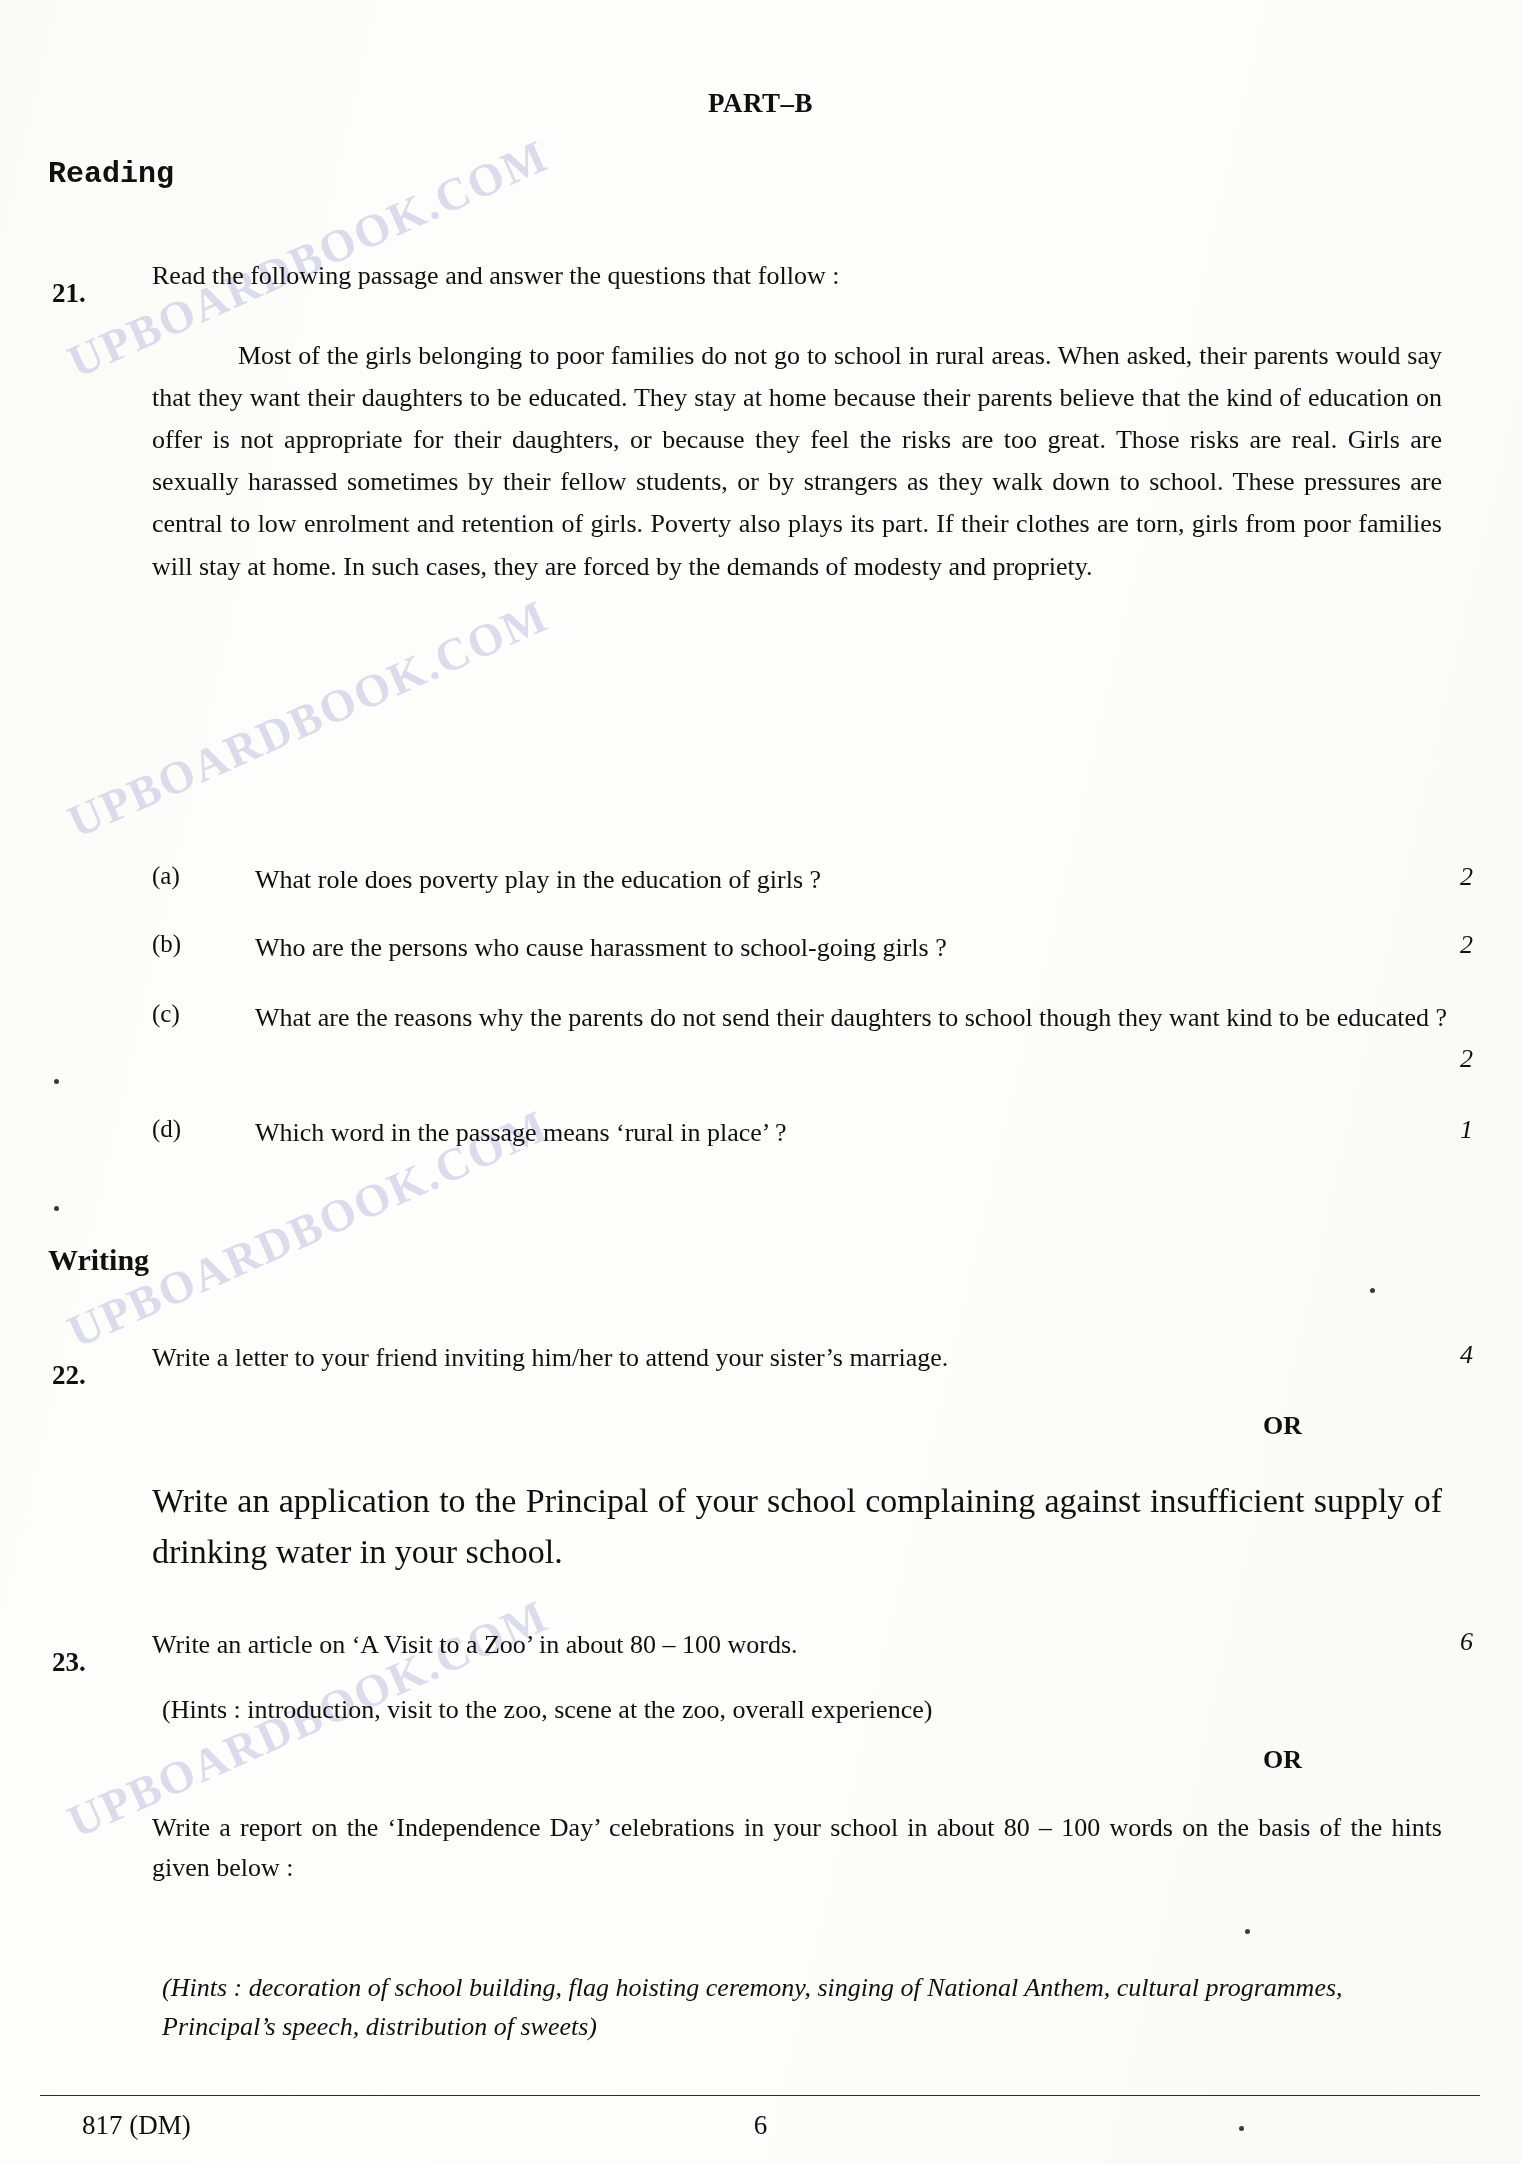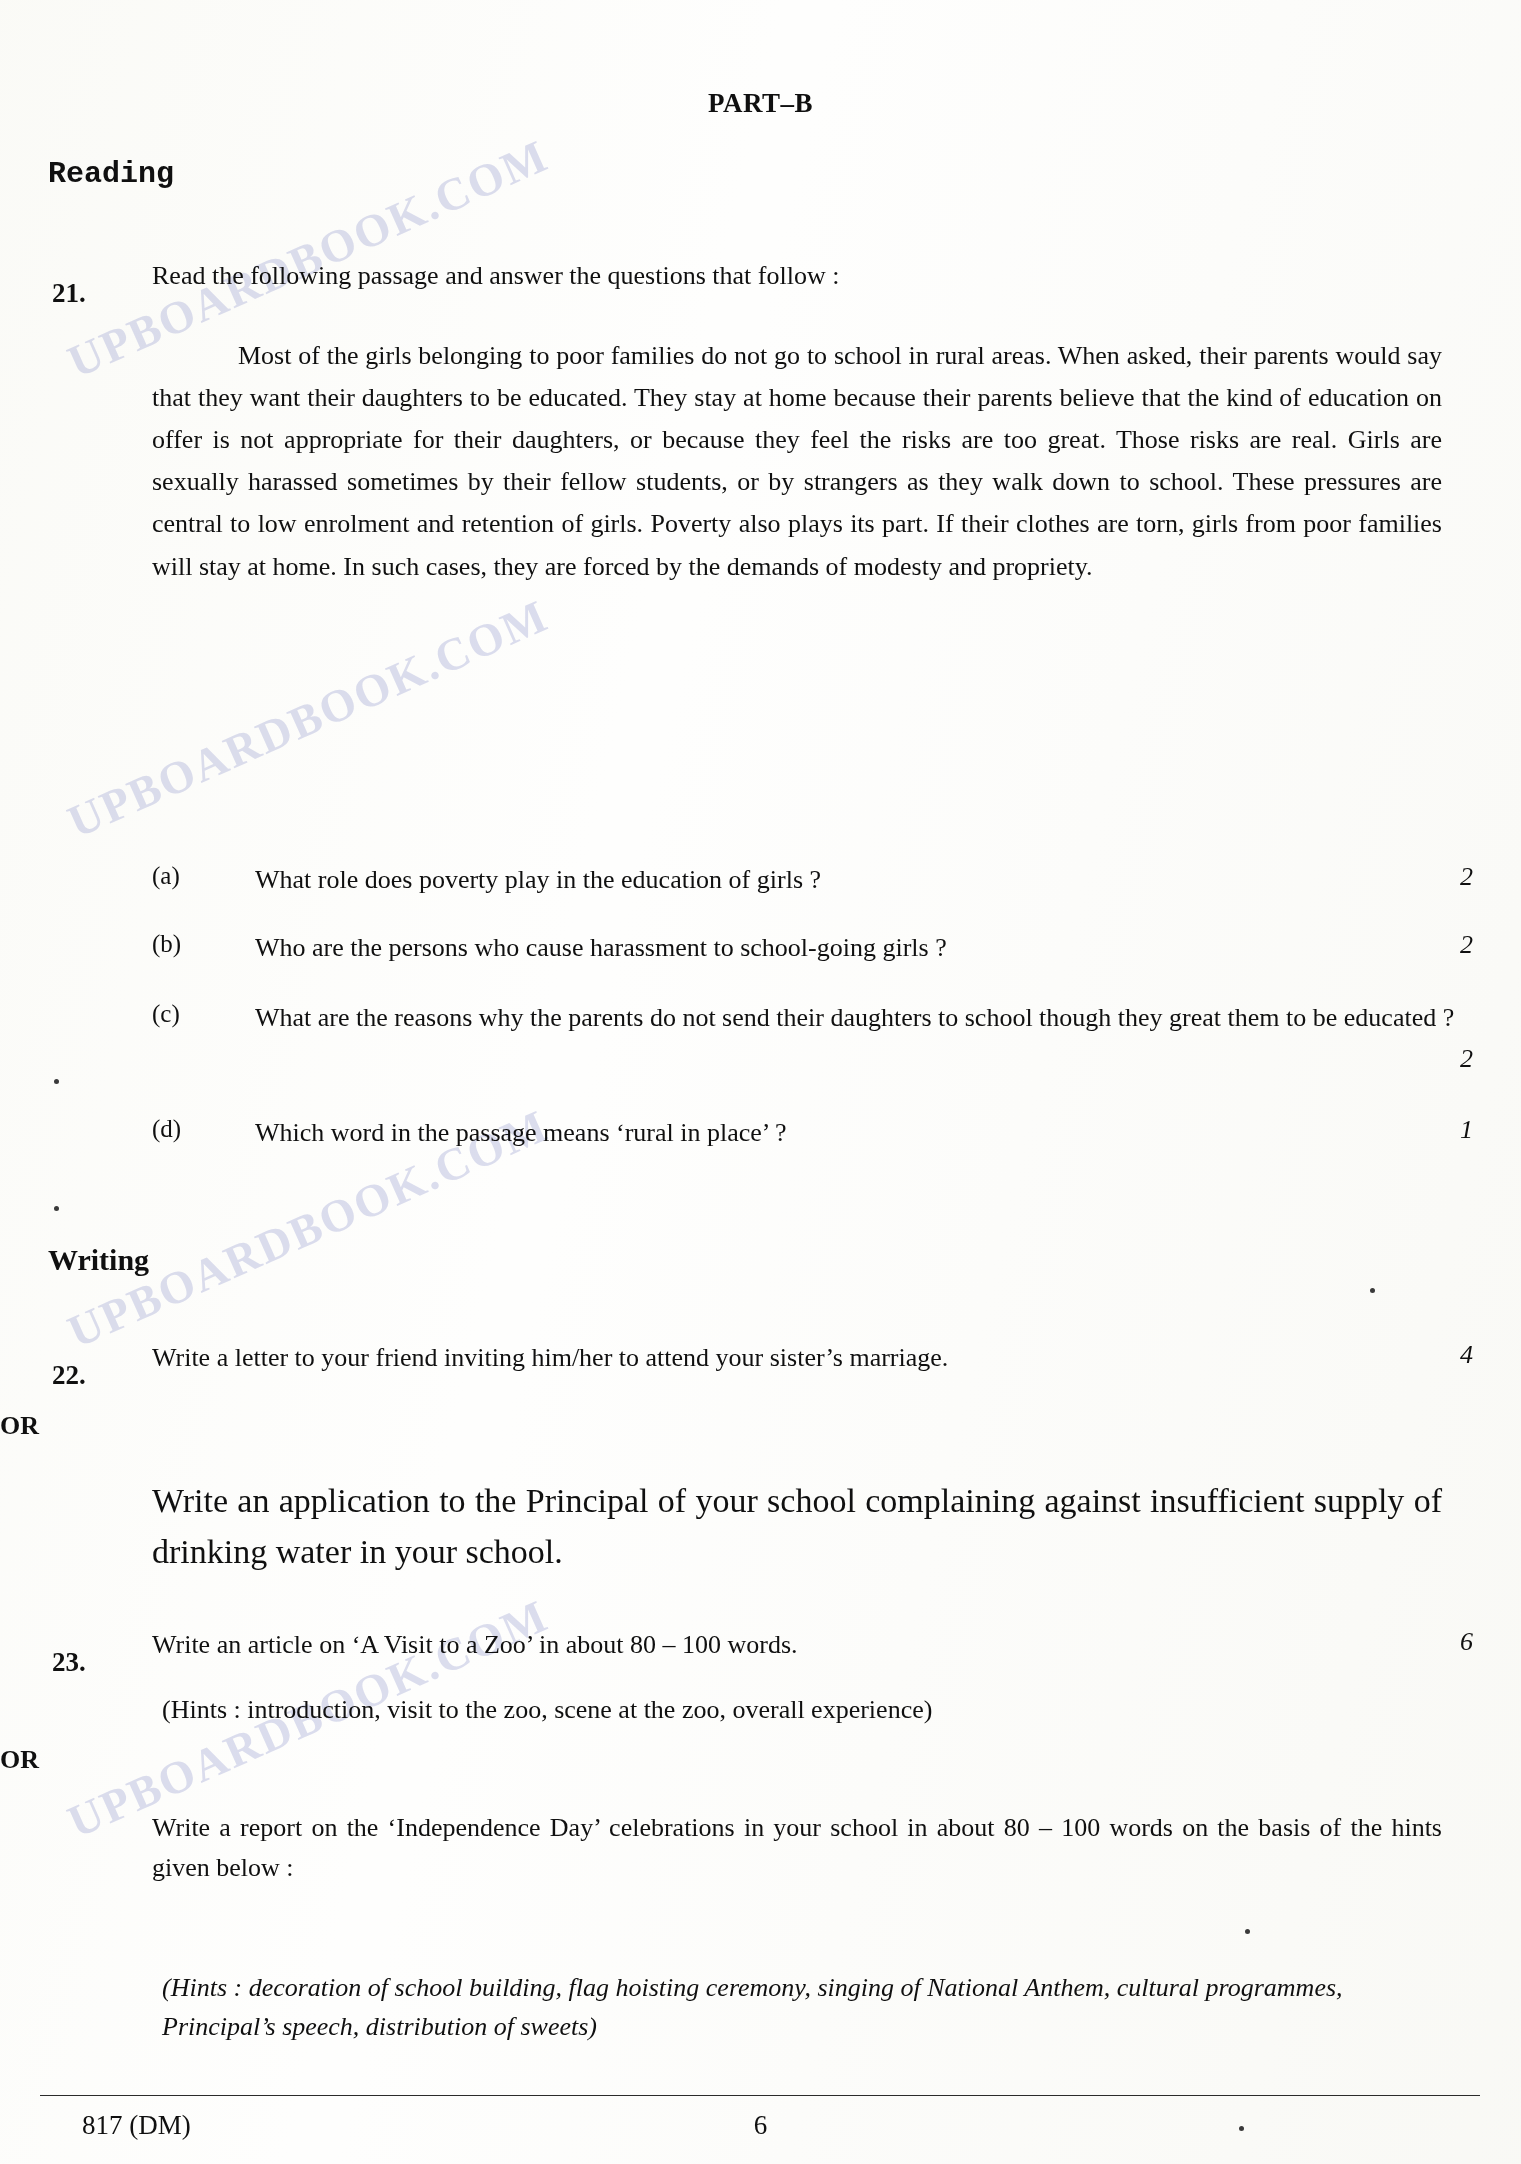--- a/index.html
+++ b/index.html
@@ -136,21 +136,21 @@
   #sd-m { top: 1115px; }
 
   #q22-num { left: 52px; top: 1340px; }
   #q22-text { left: 152px; top: 1340px; width: 1180px; }
   #q22-m { top: 1340px; }
 
   .or-word {
     position: absolute;
     left: 0;
     width: 1302px;
-    text-align: left;
+    text-align: right;
     font-weight: 700;
     font-size: 26px;
   }
   #or1 { top: 1411px; }
   #or2 { top: 1745px; }
 
   #q22-alt { left: 152px; top: 1475px; width: 1290px; text-align: justify; font-size: 34px; line-height: 1.5; }
 
   #q23-num { left: 52px; top: 1627px; }
   #q23-text { left: 152px; top: 1627px; width: 1180px; }
@@ -220,21 +220,21 @@
 
     <div class="sub-label" id="sa-l">(a)</div>
     <div class="sub-text" id="sa-t">What role does poverty play in the education of girls ?</div>
     <div class="marks" id="sa-m">2</div>
 
     <div class="sub-label" id="sb-l">(b)</div>
     <div class="sub-text" id="sb-t">Who are the persons who cause harassment to school-going girls ?</div>
     <div class="marks" id="sb-m">2</div>
 
     <div class="sub-label" id="sc-l">(c)</div>
-    <div class="sub-text" id="sc-t">What are the reasons why the parents do not send their daughters to school though they great them to be educated ?</div>
+    <div class="sub-text" id="sc-t">What are the reasons why the parents do not send their daughters to school though they want kind to be educated ?</div>
     <div class="marks" id="sc-m">2</div>
 
     <div class="sub-label" id="sd-l">(d)</div>
     <div class="sub-text" id="sd-t">Which word in the passage means ‘rural in place’ ?</div>
     <div class="marks" id="sd-m">1</div>
 
     <div class="section-head section-writing">Writing</div>
 
     <div class="qnum" id="q22-num">22.</div>
     <div class="qtext" id="q22-text">Write a letter to your friend inviting him/her to attend your sister’s marriage.</div>

